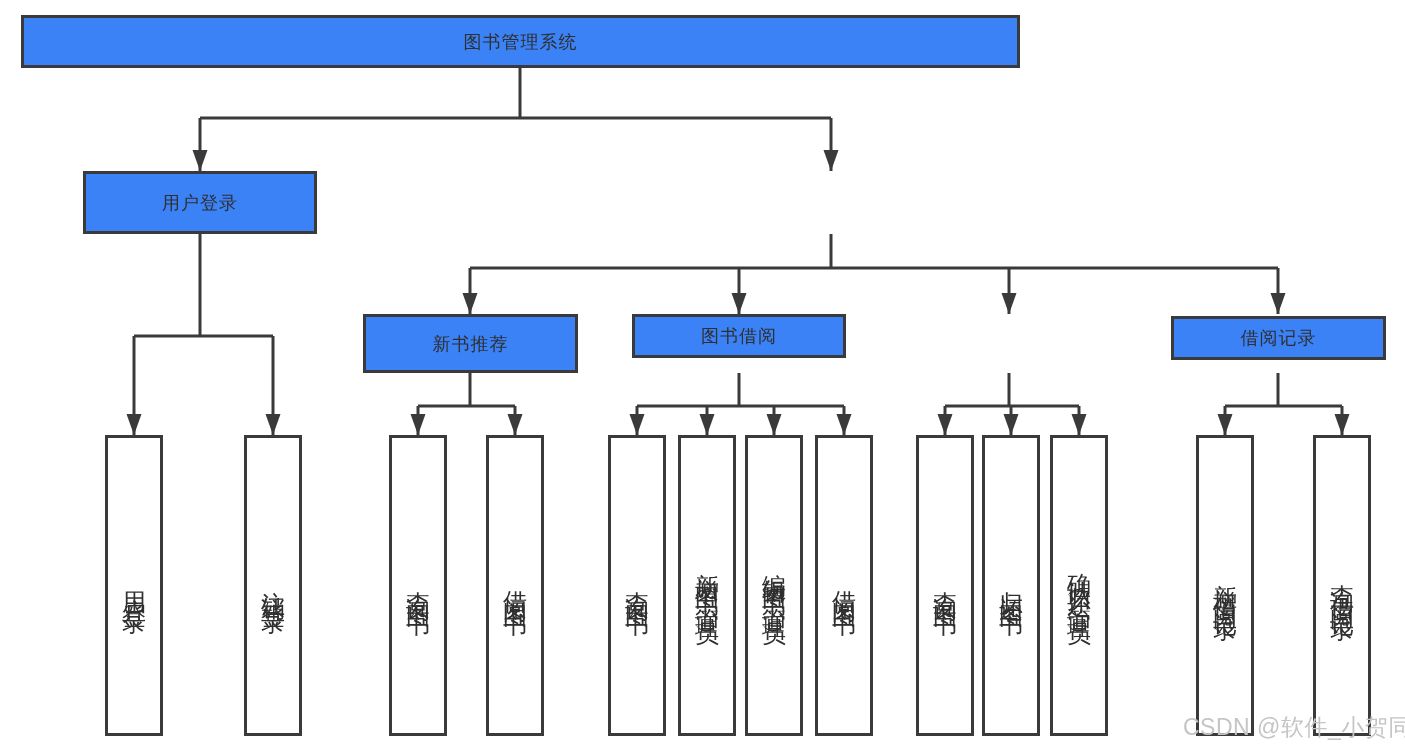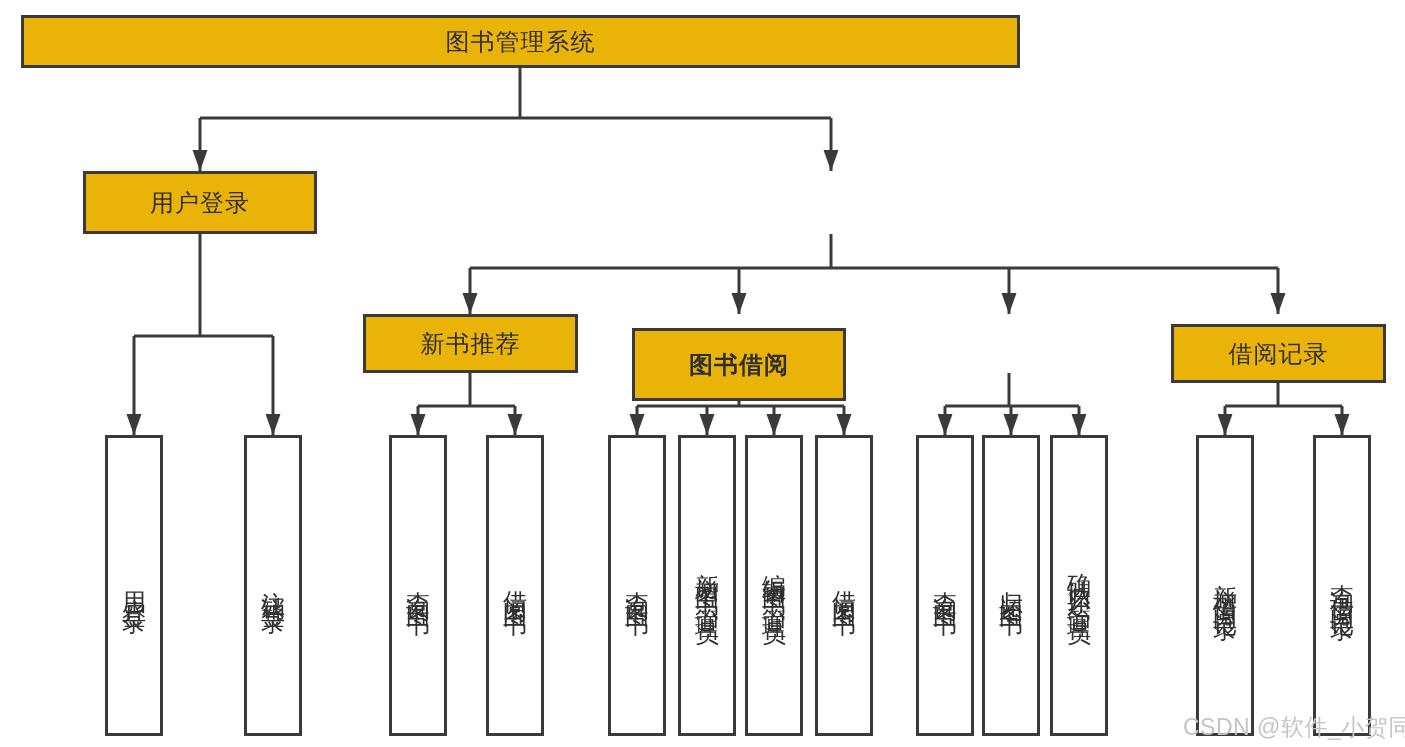--- a/index.html
+++ b/index.html
@@ -21,25 +21,25 @@
     width: 1405px; height: 747px;
   }
   #connector-layer line {
     stroke: #3a3a3a;
     stroke-width: 3;
   }
   .hnode {
     position: absolute;
     box-sizing: border-box;
     border: 3px solid #3a3a3a;
-    background: #eab308;
+    background: #3b82f6;
     display: flex;
     align-items: center;
     justify-content: center;
-    font-size: 24px;
+    font-size: 18px;
     color: #2f2f2f;
     letter-spacing: 1px;
     white-space: nowrap;
   }
   .leaf {
     position: absolute;
     box-sizing: border-box;
     width: 58px;
     height: 301px;
     border: 3px solid #3a3a3a;
@@ -135,24 +135,24 @@
     </g>
   </svg>
 
   <div class="hnode" style="left:21px; top:15px; width:999px; height:53px;">图书管理系统</div>
 
   <div class="hnode" style="left:83px; top:171px; width:234px; height:63px;">用户登录</div>
 
 
   <div class="hnode" style="left:363px; top:314px; width:215px; height:59px;">新书推荐</div>
 
-  <div class="hnode" style="left:632px; top:328px; width:214px; height:73px;font-weight:bold;">图书借阅</div>
+  <div class="hnode" style="left:632px; top:314px; width:214px; height:44px;">图书借阅</div>
 
 
-  <div class="hnode" style="left:1171px; top:324px; width:215px; height:59px;font-family:Liberation Mono, monospace;">借阅记录</div>
+  <div class="hnode" style="left:1171px; top:316px; width:215px; height:44px;font-family:Liberation Mono, monospace;">借阅记录</div>
 
   <div class="leaf" style="left:105px; top:435px;">
     <span class="vtext">用户登录</span>
   </div>
   <div class="leaf" style="left:244px; top:435px;">
     <span class="vtext">注销登录</span>
   </div>
 
   <div class="leaf" style="left:389px; top:435px;">
     <span class="vtext">查询图书</span>

